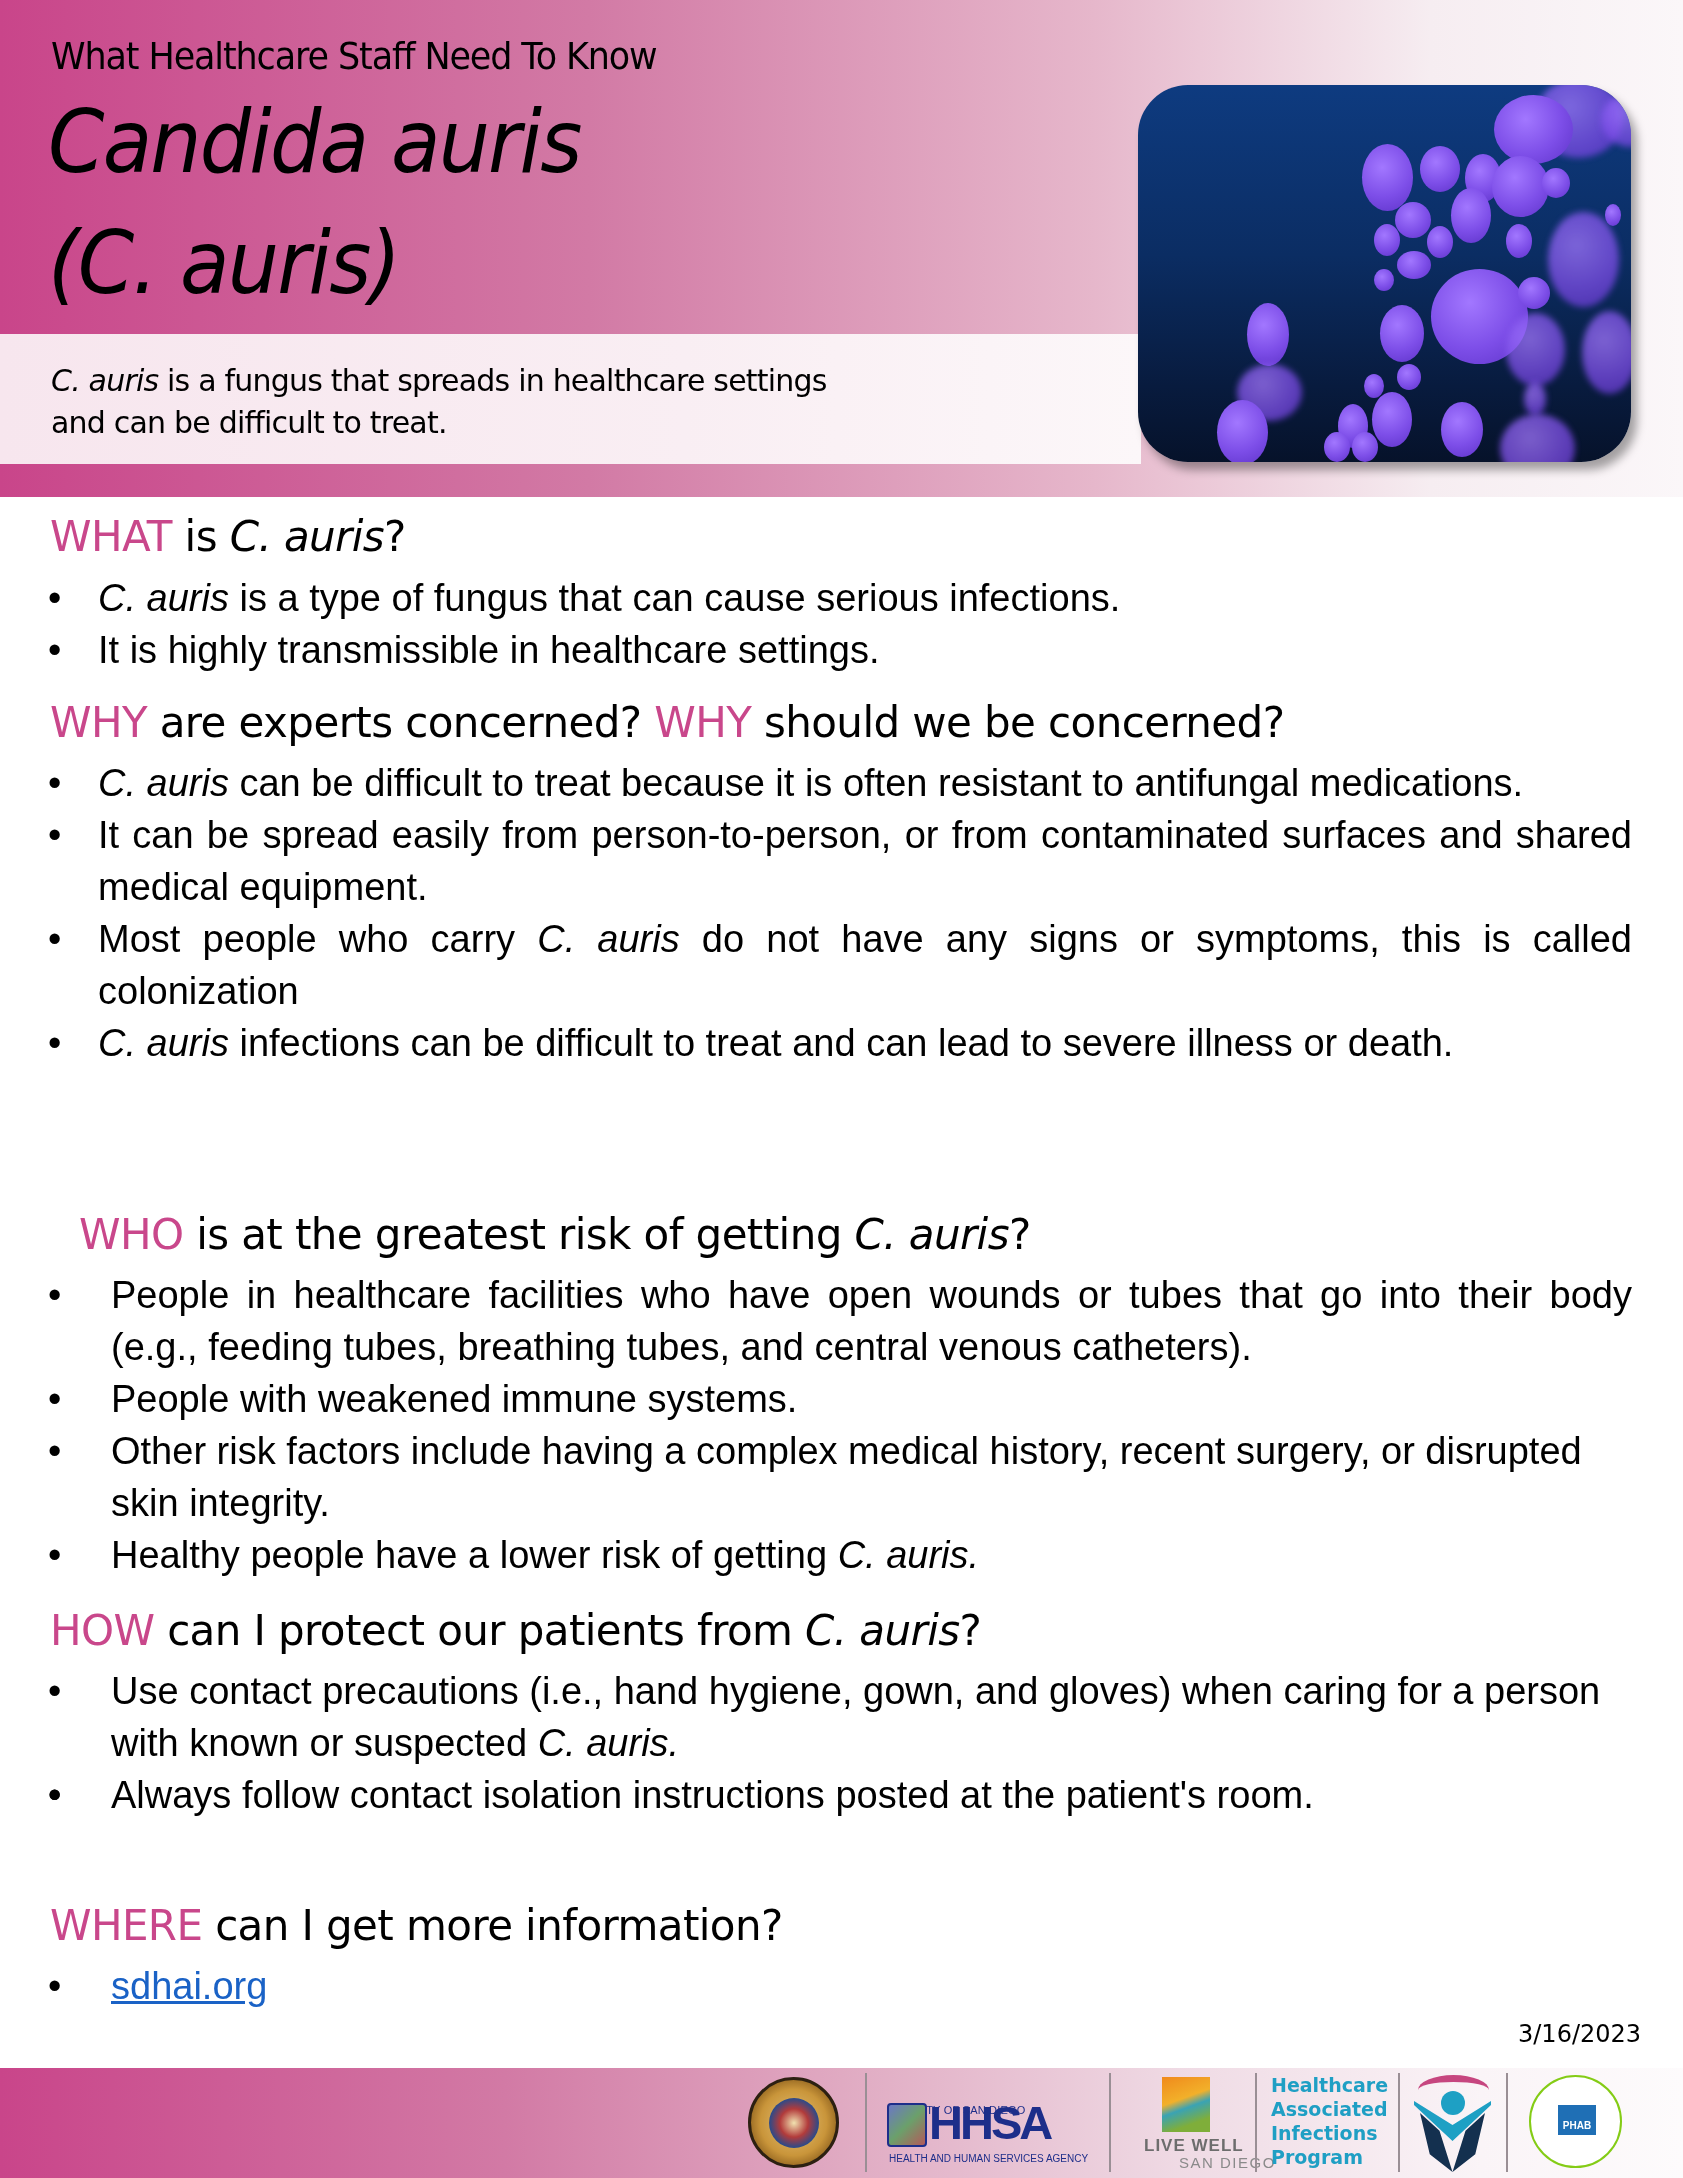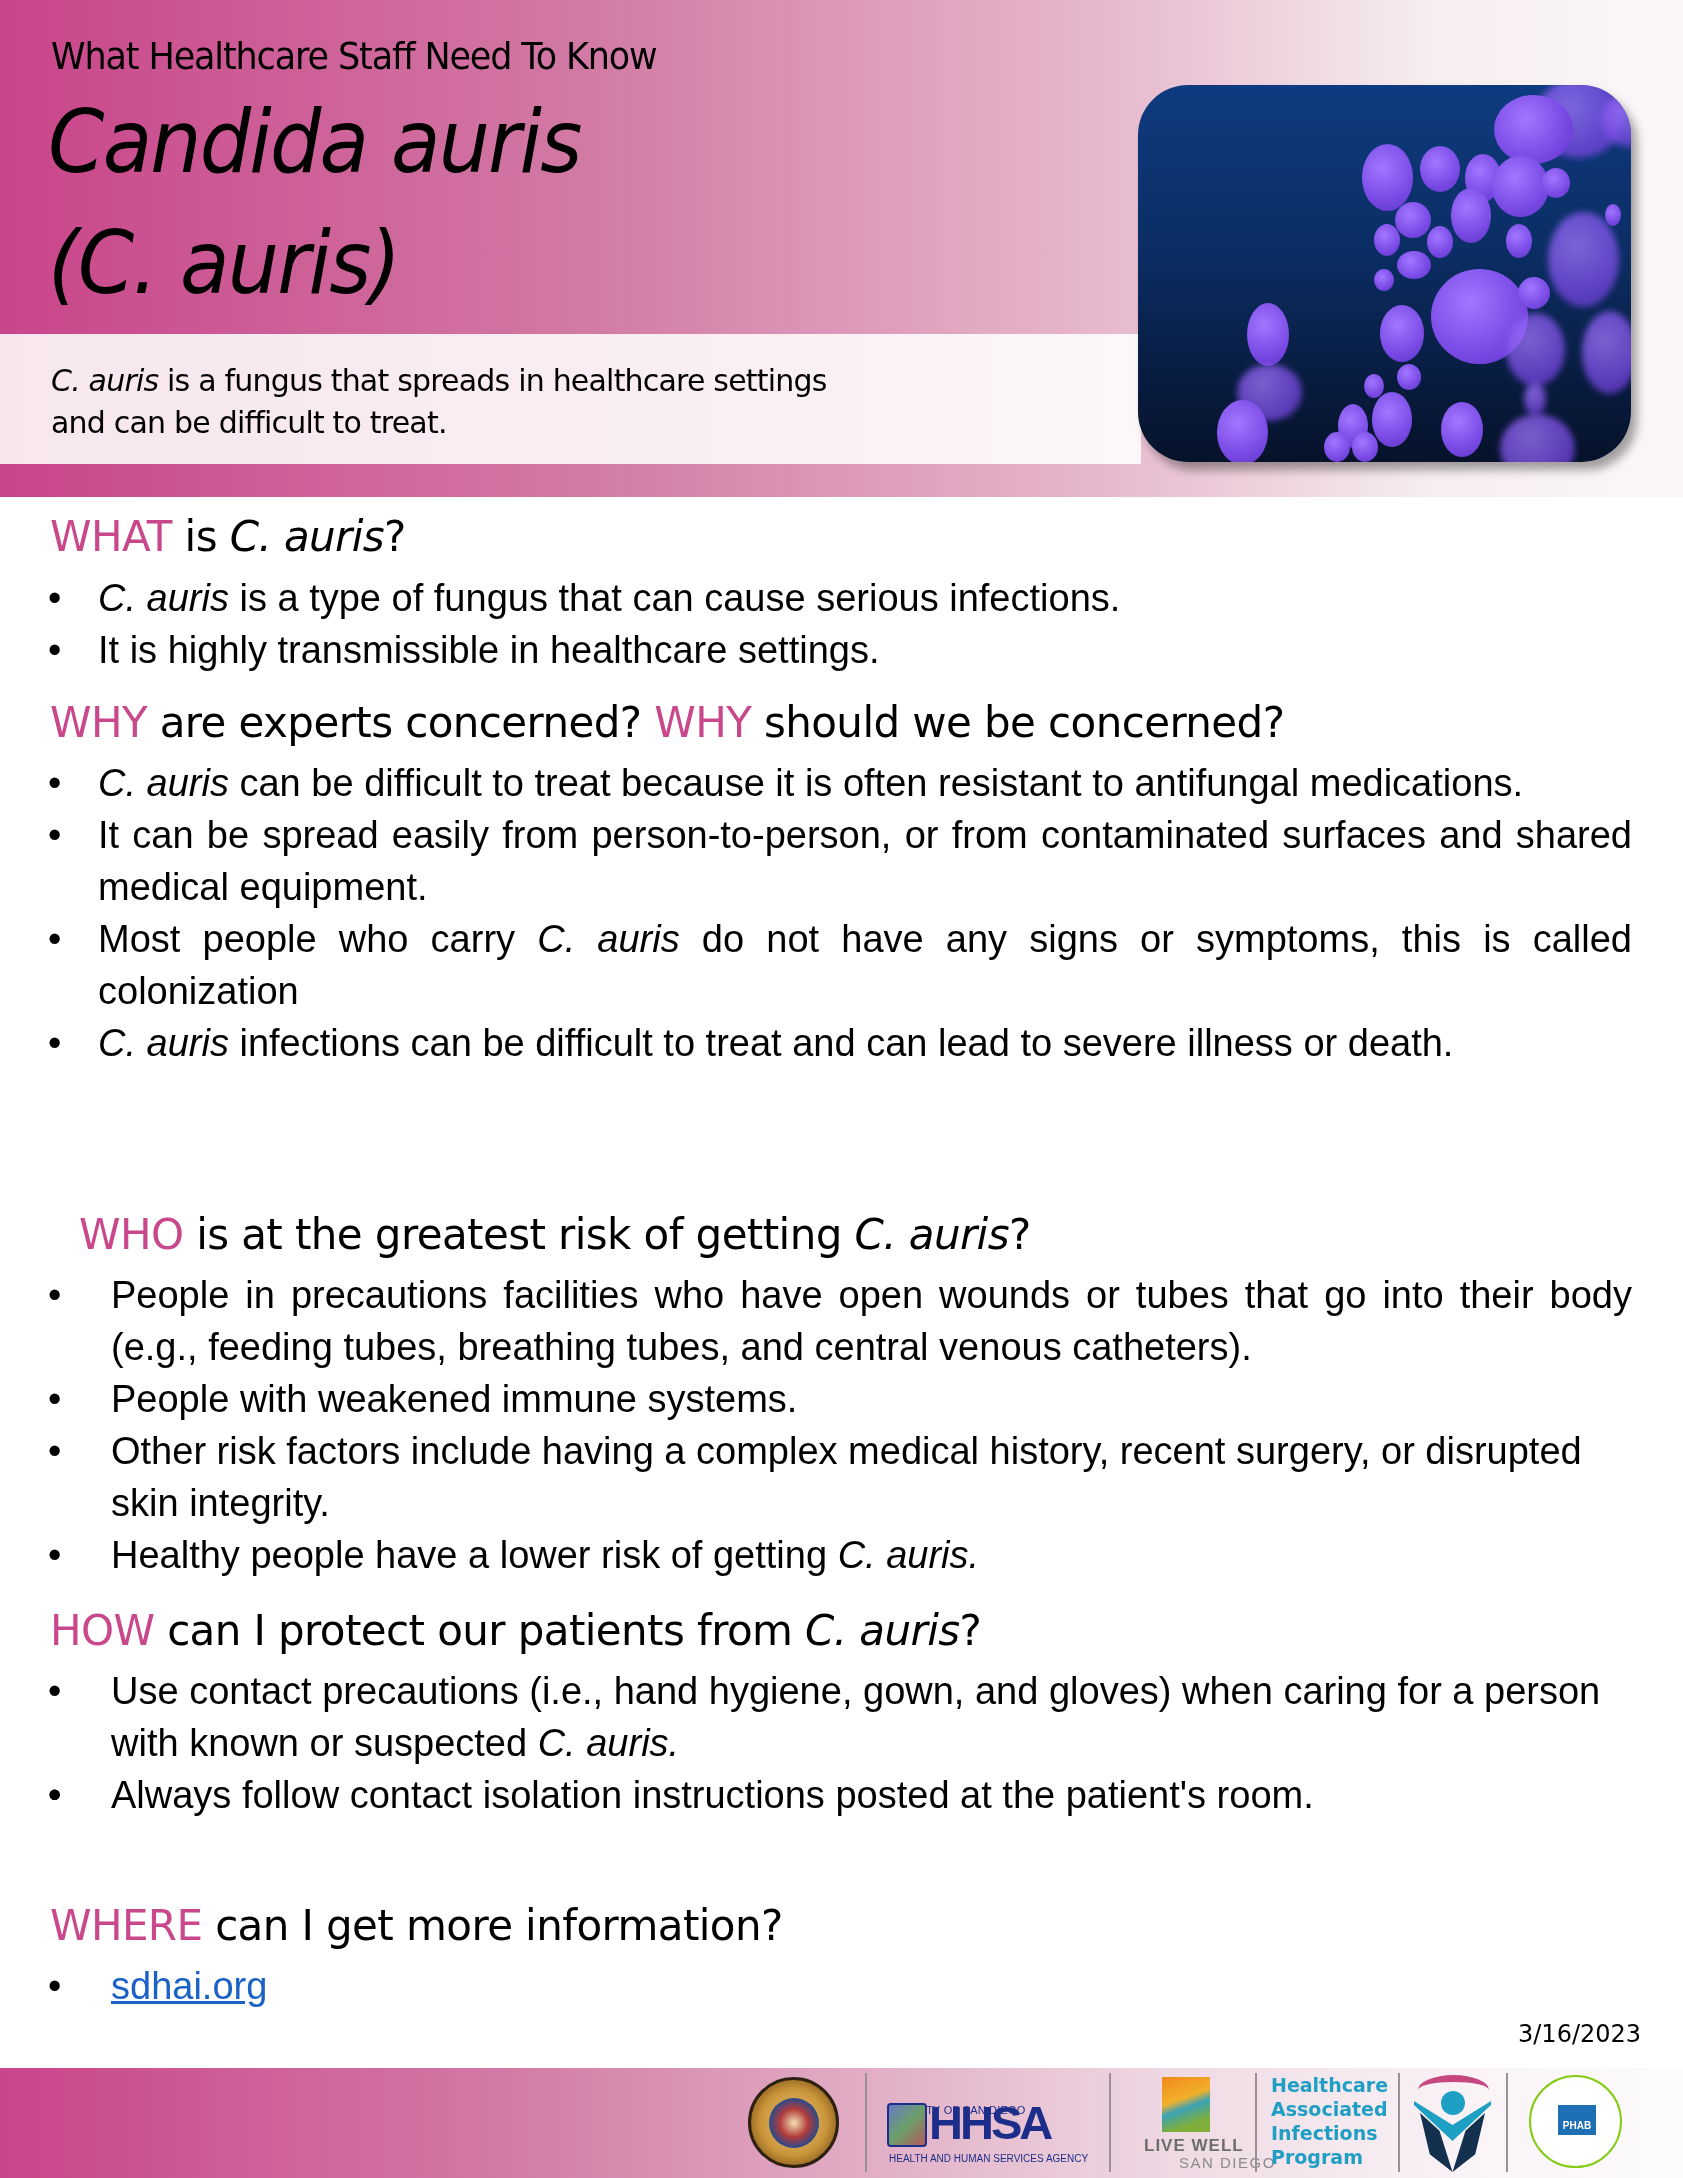--- a/index.html
+++ b/index.html
@@ -175,21 +175,21 @@
     <div class="bullet justify"><span class="dot">•</span><i>C. auris</i><span> can be difficult to treat because it is often resistant to antifungal medications.</span></div>
     <div class="bullet justify"><span class="dot">•</span><span>It can be spread easily from person-to-person, or from contaminated surfaces and shared medical equipment.</span></div>
     <div class="bullet justify"><span class="dot">•</span><span>Most people who carry </span><i>C. auris</i><span> do not have any signs or symptoms, this is called colonization</span></div>
     <div class="bullet justify"><span class="dot">•</span><i>C. auris</i><span> infections can be difficult to treat and can lead to severe illness or death.</span></div>
   </div>
 
   <div class="section-heading" style="top:1210px;margin-left:29px;">
     <span class="kw">WHO</span><span> is at the greatest risk of getting </span><i>C. auris</i><span>?</span>
   </div>
   <div class="bullets" style="top:1269px;">
-    <div class="bullet wide justify"><span class="dot">•</span><span>People in precautions facilities who have open wounds or tubes that go into their body (e.g., feeding tubes, breathing tubes, and central venous catheters).</span></div>
+    <div class="bullet wide justify"><span class="dot">•</span><span>People in healthcare facilities who have open wounds or tubes that go into their body (e.g., feeding tubes, breathing tubes, and central venous catheters).</span></div>
     <div class="bullet wide"><span class="dot">•</span><span>People with weakened immune systems.</span></div>
     <div class="bullet wide"><span class="dot">•</span><span>Other risk factors include having a complex medical history, recent surgery, or disrupted skin integrity.</span></div>
     <div class="bullet wide"><span class="dot">•</span><span>Healthy people have a lower risk of getting </span><i>C. auris.</i></div>
   </div>
 
   <div class="section-heading" style="top:1606px;">
     <span class="kw">HOW</span><span> can I protect our patients from </span><i>C. auris</i><span>?</span>
   </div>
   <div class="bullets" style="top:1665px;">
     <div class="bullet wide"><span class="dot">•</span><span>Use contact precautions (i.e., hand hygiene, gown, and gloves) when caring for a person with known or suspected </span><i>C. auris.</i></div>

